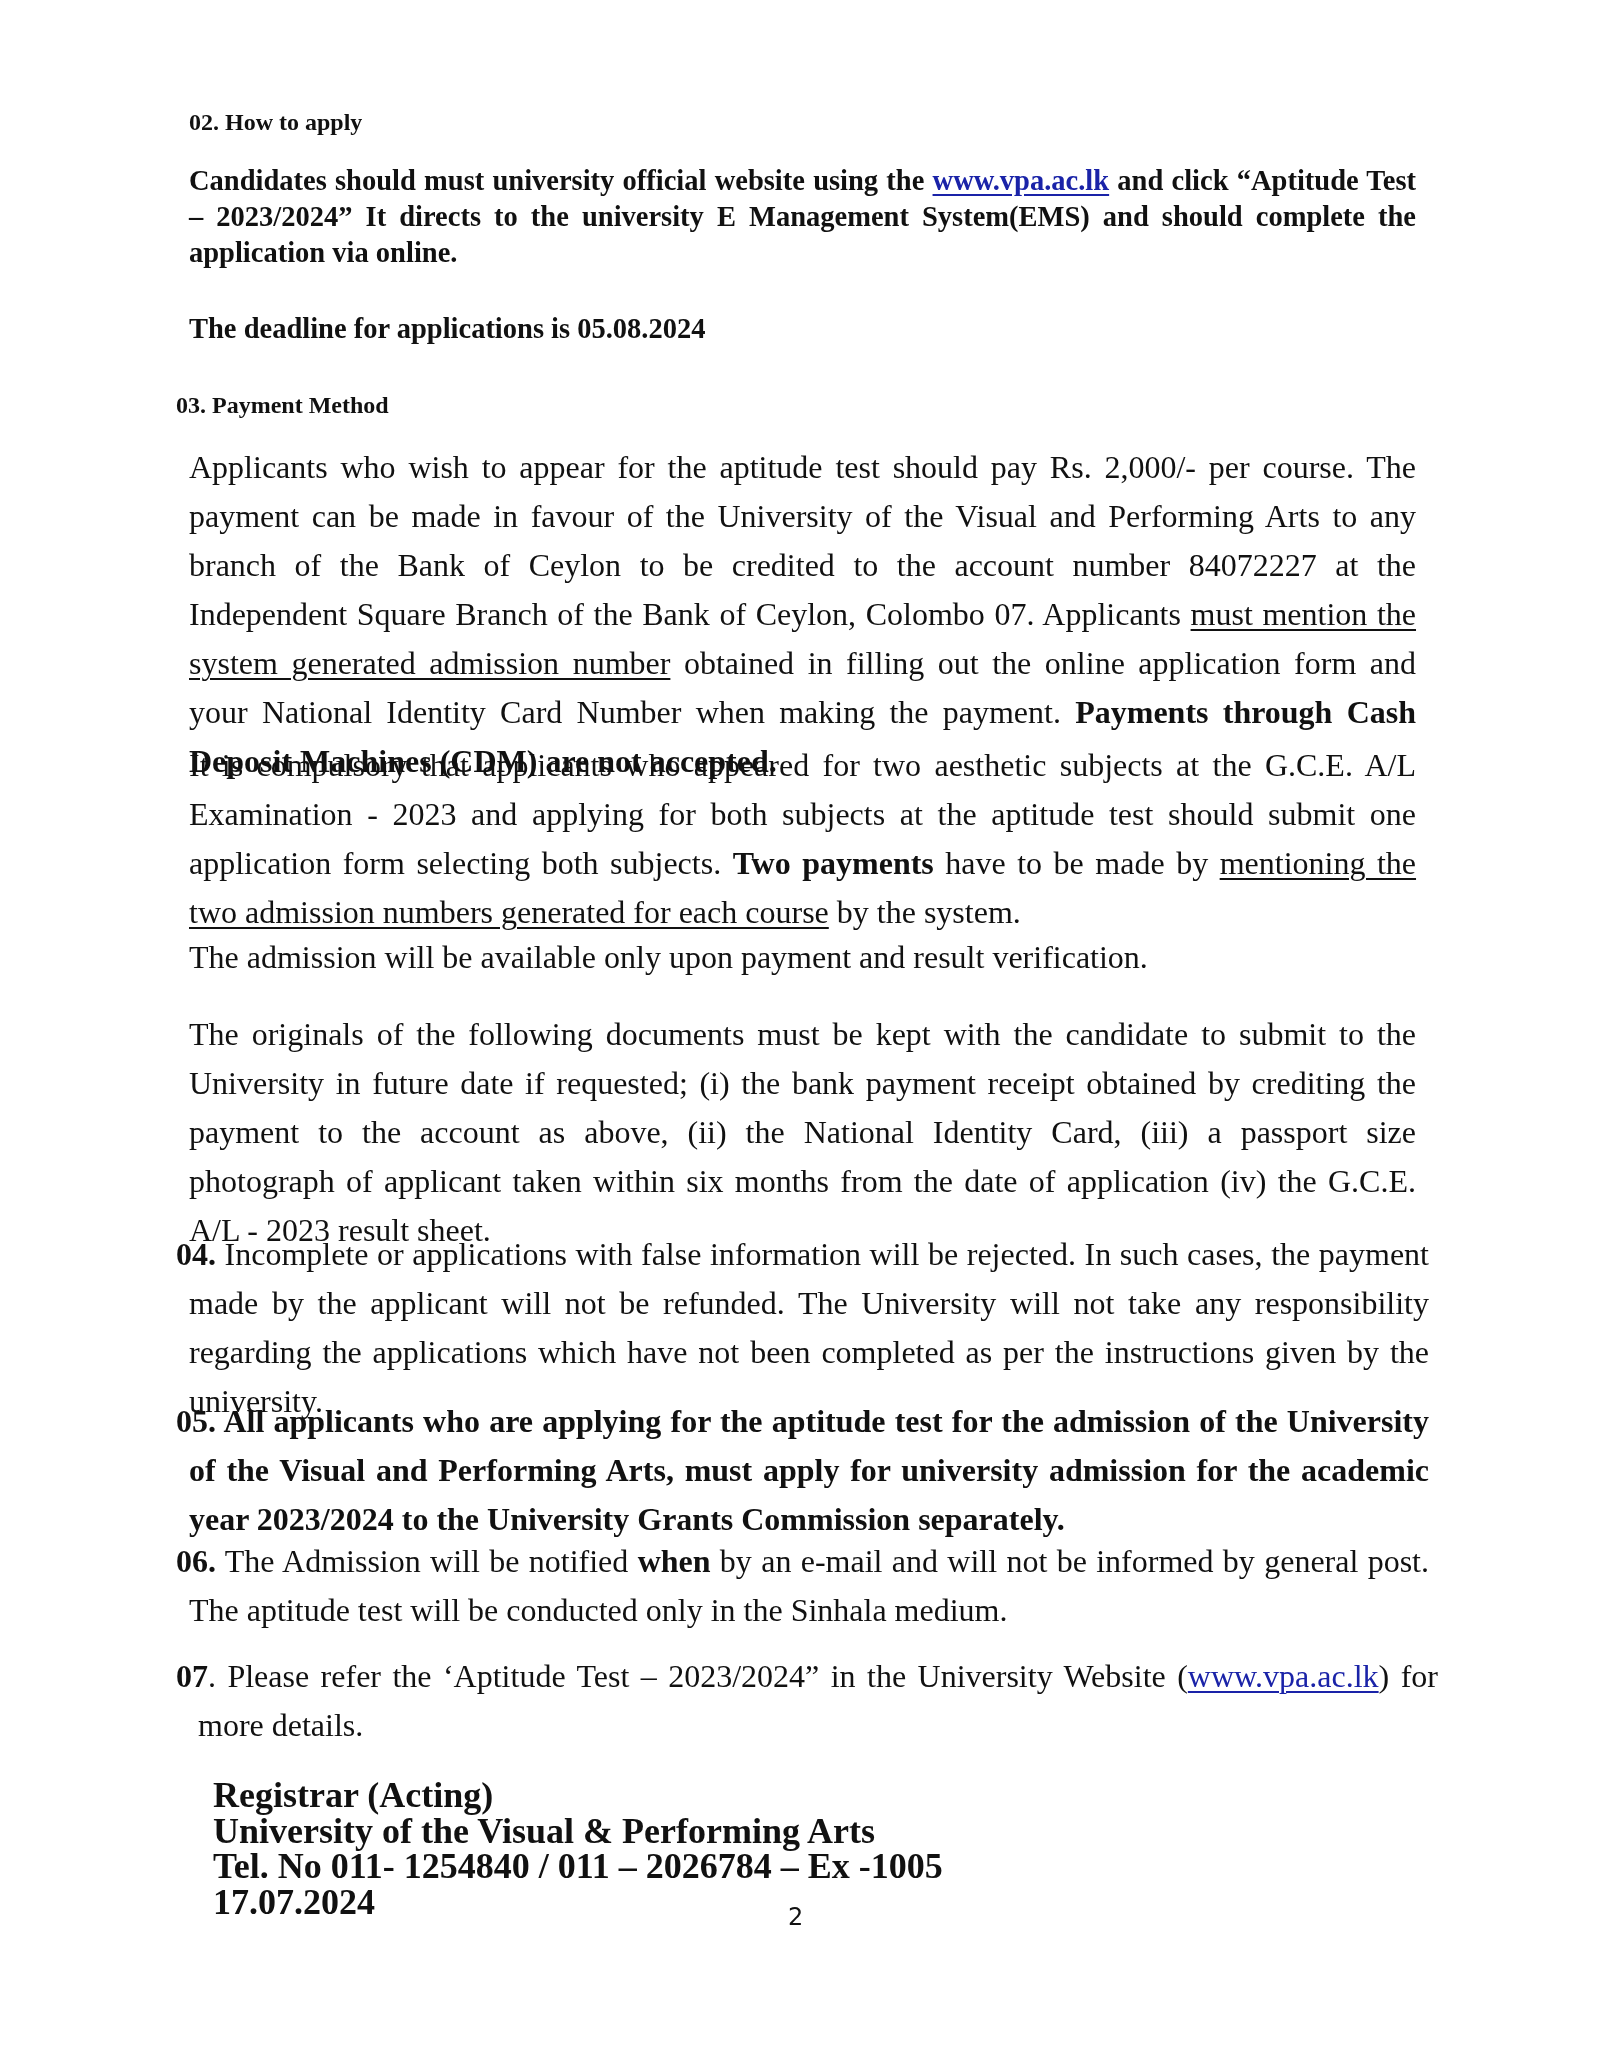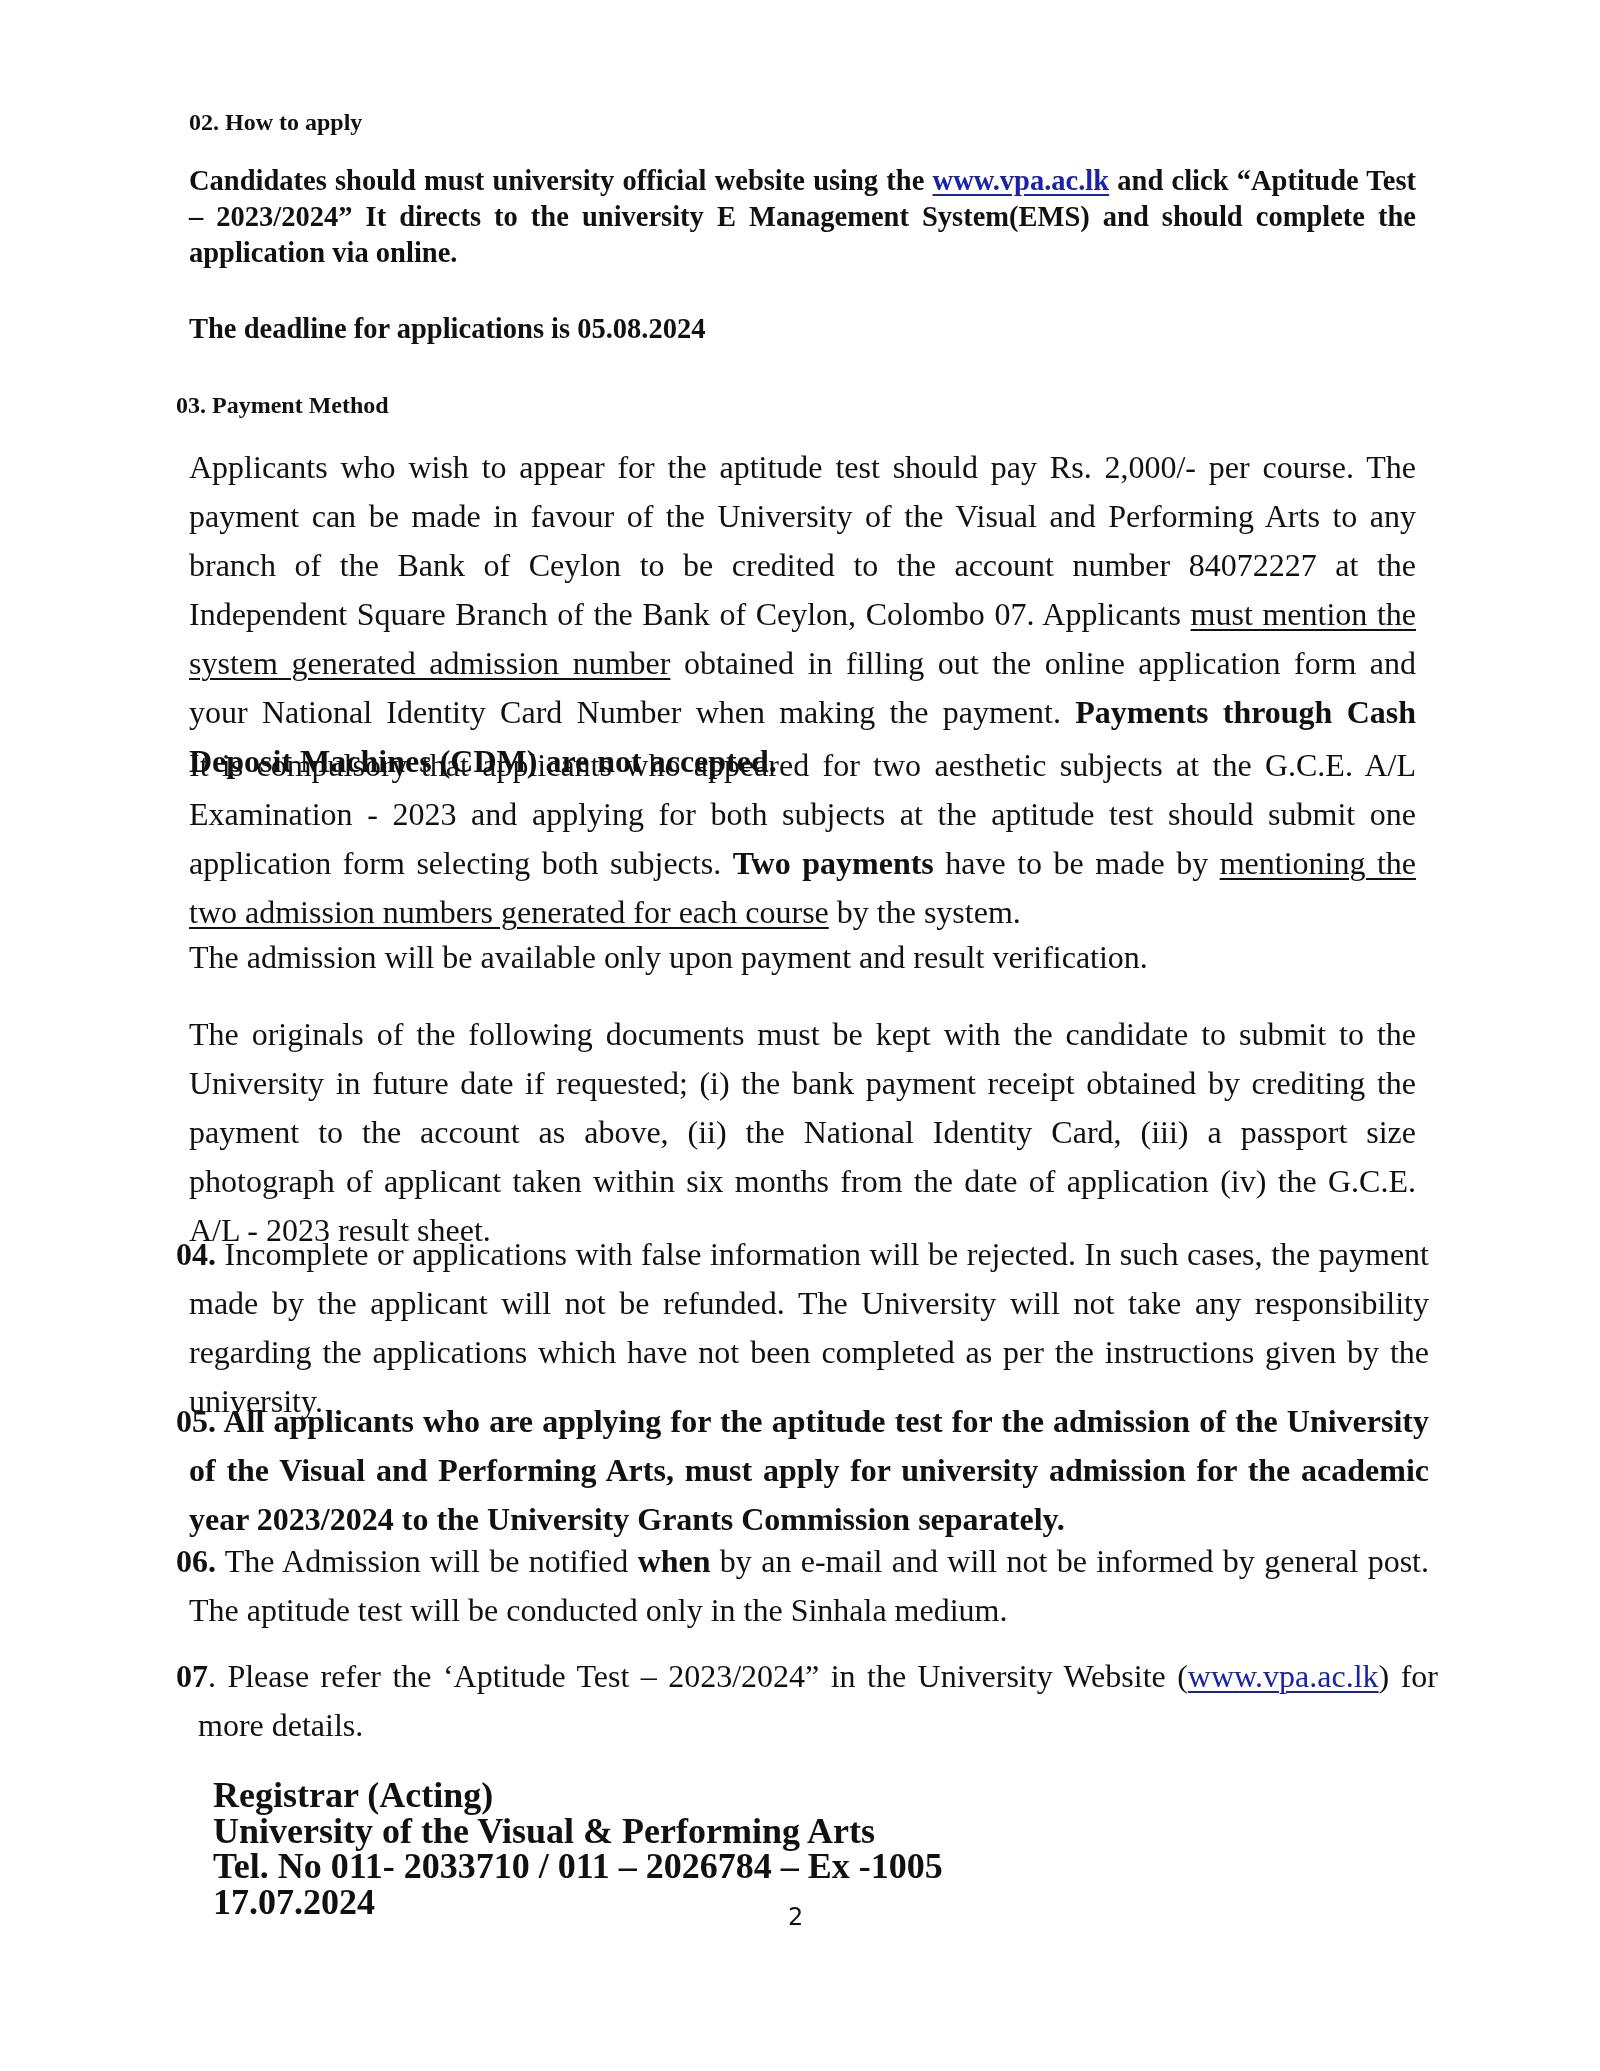--- a/index.html
+++ b/index.html
@@ -61,18 +61,18 @@
     <span class="b">06.</span><span> The Admission will be notified </span><span class="b">when</span><span> by an e-mail and will not be informed by general post. The aptitude test will be conducted only in the Sinhala medium.</span>
   </div>
 
   <div class="blk j" style="left:176px; top:1652px; width:1240px; padding-left:22px; text-indent:-22px;">
     <span class="b">07</span><span>. Please refer the ‘Aptitude Test – 2023/2024” in the University Website (</span><a class="link">www.vpa.ac.lk</a><span>) for more details.</span>
   </div>
 
   <div class="sig">
     <div>Registrar (Acting)</div>
     <div>University of the Visual &amp; Performing Arts</div>
-    <div>Tel. No 011- 2033710 / 011 – 2026784 – Ex -1005</div>
+    <div>Tel. No 011- 1254840 / 011 – 2026784 – Ex -1005</div>
     <div>17.07.2024</div>
   </div>
 
   <div class="pagenum">2</div>
 </div>
 
 </body></html>

